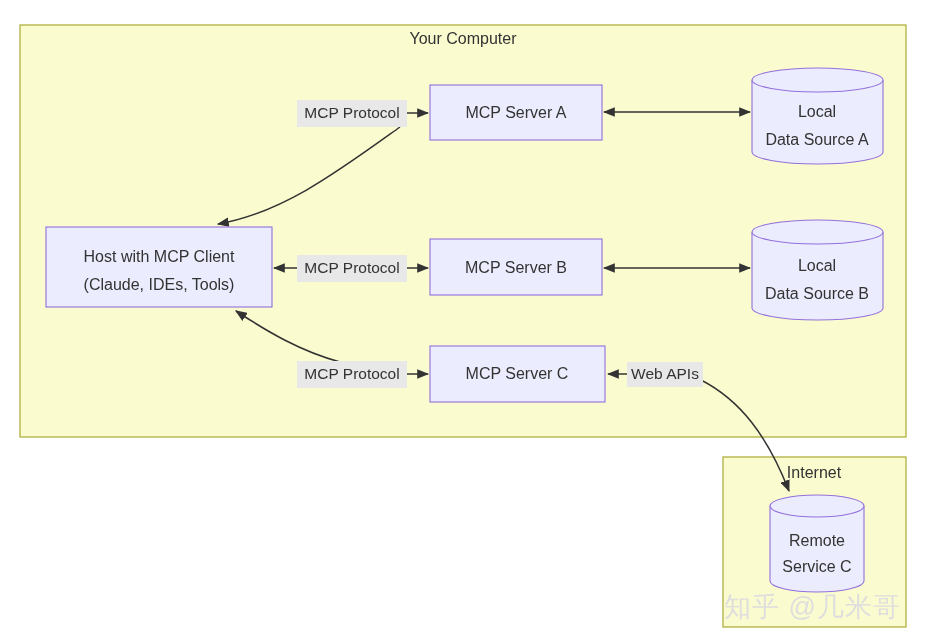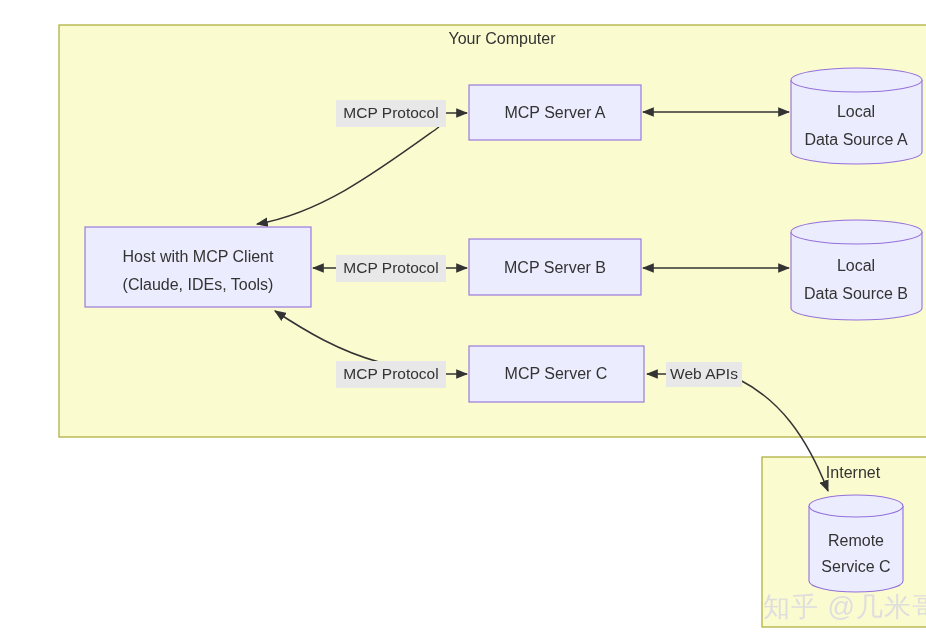--- a/index.html
+++ b/index.html
@@ -2,21 +2,20 @@
 <html style="--canvas-bg: #ffffff; --cluster-fill: #fbfbd0; --cluster-border: #aaaa33; --node-fill: #ececff; --node-border: #9370db; --edge-label-bg: #e8e8e8; --text: #333333; --line: #333333; --watermark: #dedede;"><head>
 <meta charset="utf-8">
 <style>
   html, body { margin: 0; padding: 0; background: #ffffff; }
   .stage {
     position: relative;
     width: 756px;
     height: 643px;
     background: var(--canvas-bg, #ffffff);
     font-family: "Liberation Sans", sans-serif;
-    margin-left: 39px;
   }
   svg { display: block; font-family: "Liberation Sans", sans-serif; }
   .cluster { fill: var(--cluster-fill); stroke: var(--cluster-border); stroke-width: 1.2; }
   .node    { fill: var(--node-fill);    stroke: var(--node-border);    stroke-width: 1.1; }
   .cyl     { fill: var(--node-fill);    stroke: var(--node-border);    stroke-width: 1.1; }
   .edge    { stroke: var(--line); stroke-width: 1.5; fill: none; }
   .lbl-bg  { fill: var(--edge-label-bg); }
   text     { fill: var(--text); font-size: 15.5px; }
   .node-text { font-size: 16px; }
   .title-text { font-size: 16px; }

